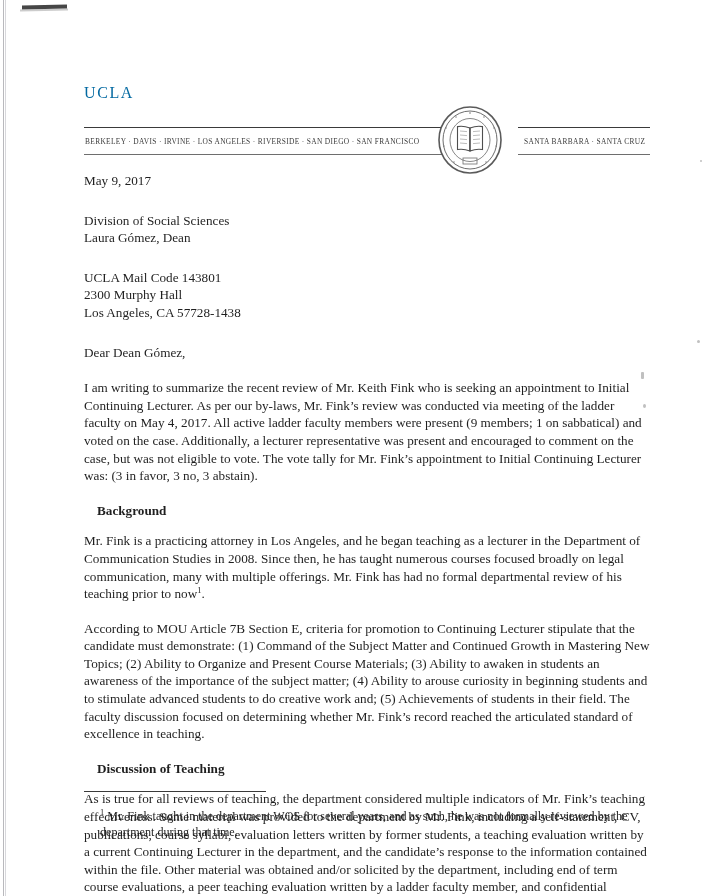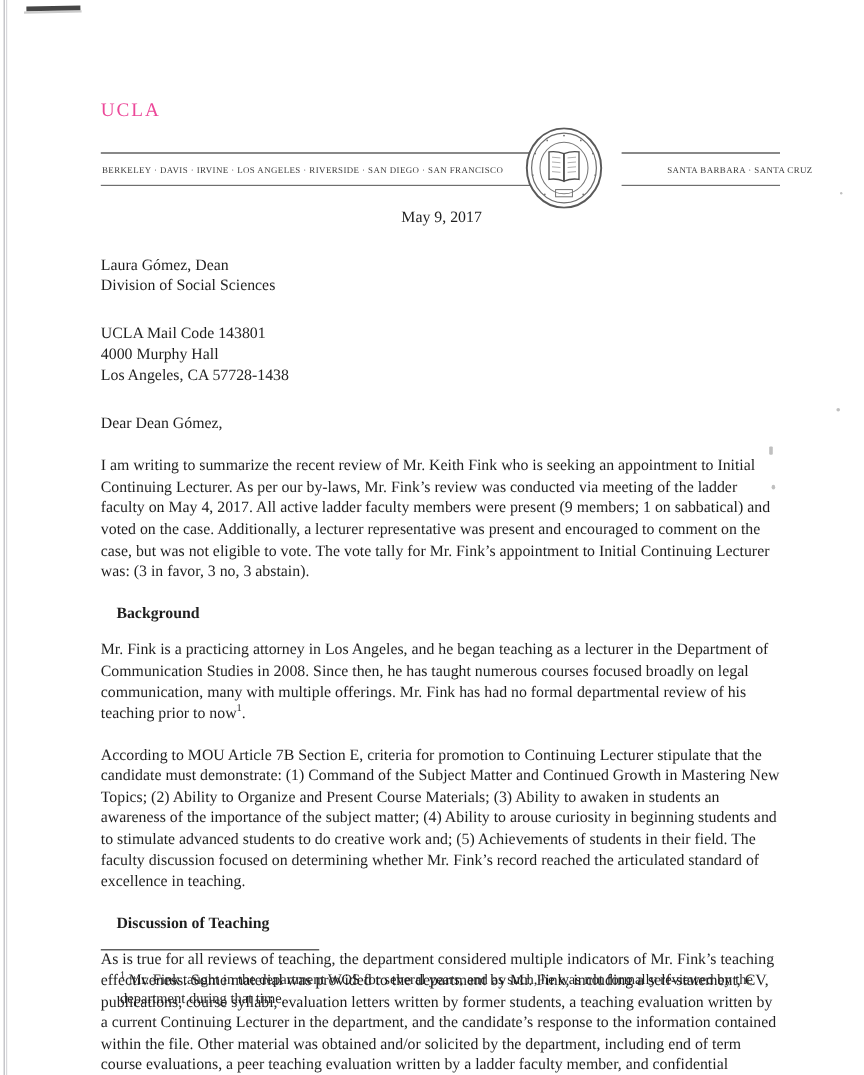--- a/index.html
+++ b/index.html
@@ -79,21 +79,21 @@
   }
   .lh-university {
     font-size: 16.5px;
     letter-spacing: .4px;
     color: #2a2a2a;
     white-space: nowrap;
   }
   .lh-ucla {
     font-size: 16px;
     letter-spacing: 1.6px;
-    color: #ec4899;
+    color: #0369a1;
     padding-right: 38px;
   }
 
   .rules-block {
     position: absolute;
     left: 84px;
     top: 127px;
     width: 566px;
     height: 30px;
   }
@@ -110,21 +110,21 @@
 
   .campus-left, .campus-right {
     position: absolute;
     font-size: 7.4px;
     letter-spacing: .35px;
     color: #3b3b3b;
     white-space: nowrap;
     top: 10px;
   }
   .campus-left  { left: 1px; }
-  .campus-right { left: 440px; margin-left: 32px; }
+  .campus-right { left: 440px; }
 
   
   .seal {
     position: absolute;
     left: 436px;
     top: 106px;
     width: 68px;
     height: 68px;
   }
   .seal svg { display: block; width: 68px; height: 68px; }
@@ -132,21 +132,21 @@
   
   .content {
     position: absolute;
     left: 84px;
     top: 172px;
     width: 568px;
     font-size: 13.2px;
     line-height: 17.6px;
     color: #1f1f1f;
   }
-  .date-line { margin: 0 0 22px 0; text-align: center; }
+  .date-line { margin: 0 0 22px 0; }
   .addressee { margin: 0 0 22px 0; }
   .addressee div, .address-block div { white-space: nowrap; }
   .address-block { margin: 0 0 22px 0; }
   .salutation { margin: 12px 0 18px 0; }
 
   p.para {
     margin: 4px 0 17px 0;
     text-align: left;
   }
   .section-head {
@@ -248,27 +248,27 @@
       </g>
       <rect x="27" y="52" width="14" height="6" fill="none" stroke="#6d6d6d" stroke-width=".8"></rect>
     </svg>
   </div>
 
   <div class="content">
 
     <div class="date-line">May 9, 2017</div>
 
     <div class="addressee">
+      <div>Division of Social Sciences</div>
       <div>Laura Gómez, Dean</div>
-      <div>Division of Social Sciences</div>
     </div>
 
     <div class="address-block">
       <div>UCLA Mail Code 143801</div>
-      <div>4000 Murphy Hall</div>
+      <div>2300 Murphy Hall</div>
       <div>Los Angeles, CA 57728-1438</div>
     </div>
 
     <div class="salutation">Dear Dean Gómez,</div>
 
     <p class="para">I am writing to summarize the recent review of Mr. Keith Fink who is seeking an appointment to Initial Continuing Lecturer. As per our by-laws, Mr. Fink’s review was conducted via meeting of the ladder faculty on May 4, 2017.  All active ladder faculty members were present (9 members; 1 on sabbatical) and voted on the case.  Additionally, a lecturer representative was present and encouraged to comment on the case, but was not eligible to vote. The vote tally for Mr. Fink’s appointment to Initial Continuing Lecturer was: (3 in favor, 3 no, 3 abstain).</p>
 
     <div class="section-head">Background</div>
     <p class="para"><span>Mr. Fink is a practicing attorney in Los Angeles, and he began teaching as a lecturer in the Department of Communication Studies in 2008. Since then, he has taught numerous courses focused broadly on legal communication, many with multiple offerings. Mr. Fink has had no formal departmental review of his teaching prior to now</span><sup class="fn">1</sup><span>.</span></p>
 

